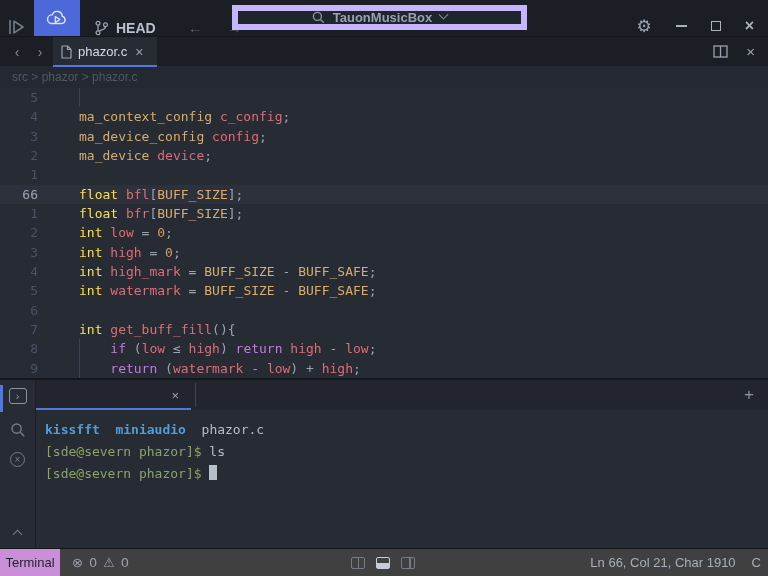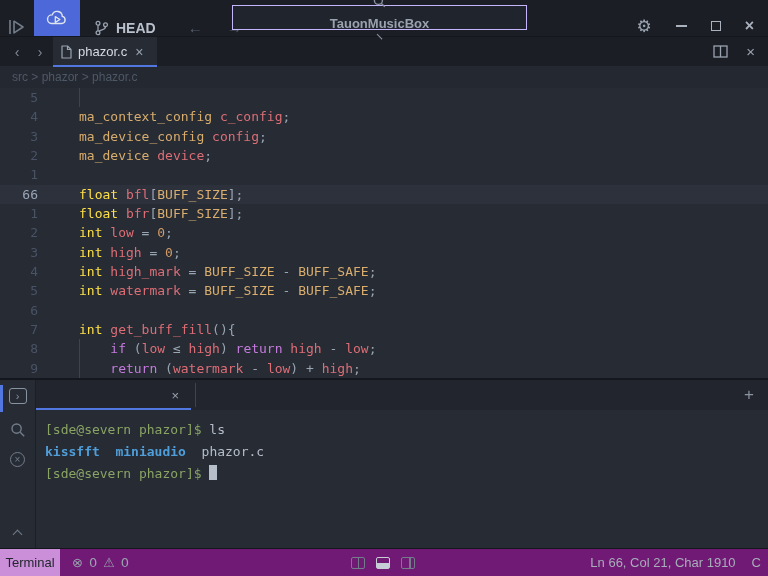--- a/index.html
+++ b/index.html
@@ -12,21 +12,21 @@
   svg { display:block; }
 
   
   .titlebar{ height:36px; background:#1b1e25; display:flex; align-items:flex-end; position:relative; flex:none;font-weight:bold; }
   .logo-wrap{ width:34px; display:flex; justify-content:center; }
   .remote-btn{ width:46px; height:36px; background:#4d69d9; display:flex; align-items:center; justify-content:center; cursor:pointer; }
   .branch{ display:flex; align-items:center; gap:7px; margin-left:14px; color:#b9c1cc; font-size:14px; }
   .nav-arrows{ display:flex; gap:24px; margin-left:32px; color:#565e6a; font-size:15px; }
   .nav-arrows span{ cursor:default; }
   .searchbox{ position:absolute; left:232px; top:5px; width:295px; height:25px; background:#20242c;
-    border:1px solid #c4b5fd; display:flex; align-items:center; justify-content:center; gap:8px; color:#9aa2af;flex-direction:column; }
+    border:6px solid #c4b5fd; display:flex; align-items:center; justify-content:center; gap:8px; color:#9aa2af; }
   .caret-down{ width:7px; height:7px; border-right:1.5px solid #8a93a0; border-bottom:1.5px solid #8a93a0;
     transform:rotate(45deg) translate(-2px,-2px); }
   .tb-right{ margin-left:auto; display:flex; align-items:center; gap:24px; padding-right:14px; }
   .gear{ font-size:17px; color:#9aa3b0; font-family:"DejaVu Sans", sans-serif; }
   .win-min{ width:11px; height:1.5px; background:#aab2bd; }
   .win-max{ width:10px; height:10px; border:1.4px solid #aab2bd; }
   .win-close{ font-size:16px; color:#aab2bd; line-height:10px; }
 
   
   .tabbar{ height:30px; background:#1b1e25; border-top:1px solid #14171d; display:flex; align-items:center; flex:none; }
@@ -71,21 +71,21 @@
     padding-right:16px; color:#9aa3b0; font-size:13px; }
   .ptab::after{ content:""; position:absolute; left:0; right:4px; bottom:0; height:2px; background:#5277e0; }
   .vsep{ width:1px; height:24px; background:#3d4450; }
   .ptabs-right{ margin-left:auto; padding-right:14px; color:#8a93a0; font-size:17px; }
   .pcontent{ flex:1; background:#262b34; padding:9px 0 0 9px; font-family:"DejaVu Sans Mono", monospace; font-size:13px; }
   .term-line{ height:22px; line-height:22px; white-space:pre; }
   .tm-g{ color:#8aa464; } .tm-b{ color:#4f9ed9; font-weight:bold; } .tm-w{ color:#b6bec9; }
   .block-cursor{ display:inline-block; width:8px; height:15px; background:#b6bec9; vertical-align:-2px; }
 
   
-  .statusbar{ height:28px; background:#701a75; border-top:1px solid #13161b; display:flex; align-items:center; position:relative; flex:none; }
+  .statusbar{ height:28px; background:#404040; border-top:1px solid #13161b; display:flex; align-items:center; position:relative; flex:none; }
   .mode-badge{ width:60px; height:28px; line-height:28px; text-align:center; background:#cb8fd9; color:#22262e; }
   .diag{ display:flex; align-items:center; gap:6px; margin-left:12px; color:#99a2af; font-family:"DejaVu Sans", sans-serif; }
   .diag .ic{ font-size:13px; }
   .panel-toggles{ position:absolute; left:351px; top:0; height:28px; display:flex; align-items:center; gap:11px; }
   .ptg{ width:14px; height:12px; border:1.2px solid #737d8a; border-radius:2px; position:relative; }
   .ptg.cols::before{ content:""; position:absolute; left:50%; top:0; bottom:0; width:1.2px; background:#737d8a; }
   .ptg.active{ border-color:#c6cdd6; }
   .ptg.bottomfill::before{ content:""; position:absolute; left:0; right:0; bottom:0; height:5px; background:#c6cdd6; }
   .ptg.rightcol::before{ content:""; position:absolute; right:3.5px; top:0; bottom:0; width:1.2px; background:#737d8a; }
   .sb-right{ margin-left:auto; display:flex; align-items:center; gap:16px; padding-right:7px; color:#a6aeb9; }
@@ -204,22 +204,22 @@
     <div class="ptabs">
       <div class="ptab">
         <span>×</span>
       </div>
       <div class="vsep"></div>
       <div class="ptabs-right">
         <span>+</span>
       </div>
     </div>
     <div class="pcontent">
+        <div class="term-line"><span class="tm-b">kissfft</span><span class="tm-w">  </span><span class="tm-b">miniaudio</span><span class="tm-w">  phazor.c</span></div>
         <div class="term-line"><span class="tm-g">[sde@severn phazor]$</span><span class="tm-w"> ls</span></div>
-        <div class="term-line"><span class="tm-b">kissfft</span><span class="tm-w">  </span><span class="tm-b">miniaudio</span><span class="tm-w">  phazor.c</span></div>
         <div class="term-line"><span class="tm-g">[sde@severn phazor]$</span><span class="tm-w"> </span><span class="block-cursor"></span></div>
       </div>
   </div>
 </div>
 
 <div class="statusbar">
   <div class="mode-badge">Terminal</div>
   <div class="diag">
     <span class="ic">⊗</span>
     <span>0</span>

